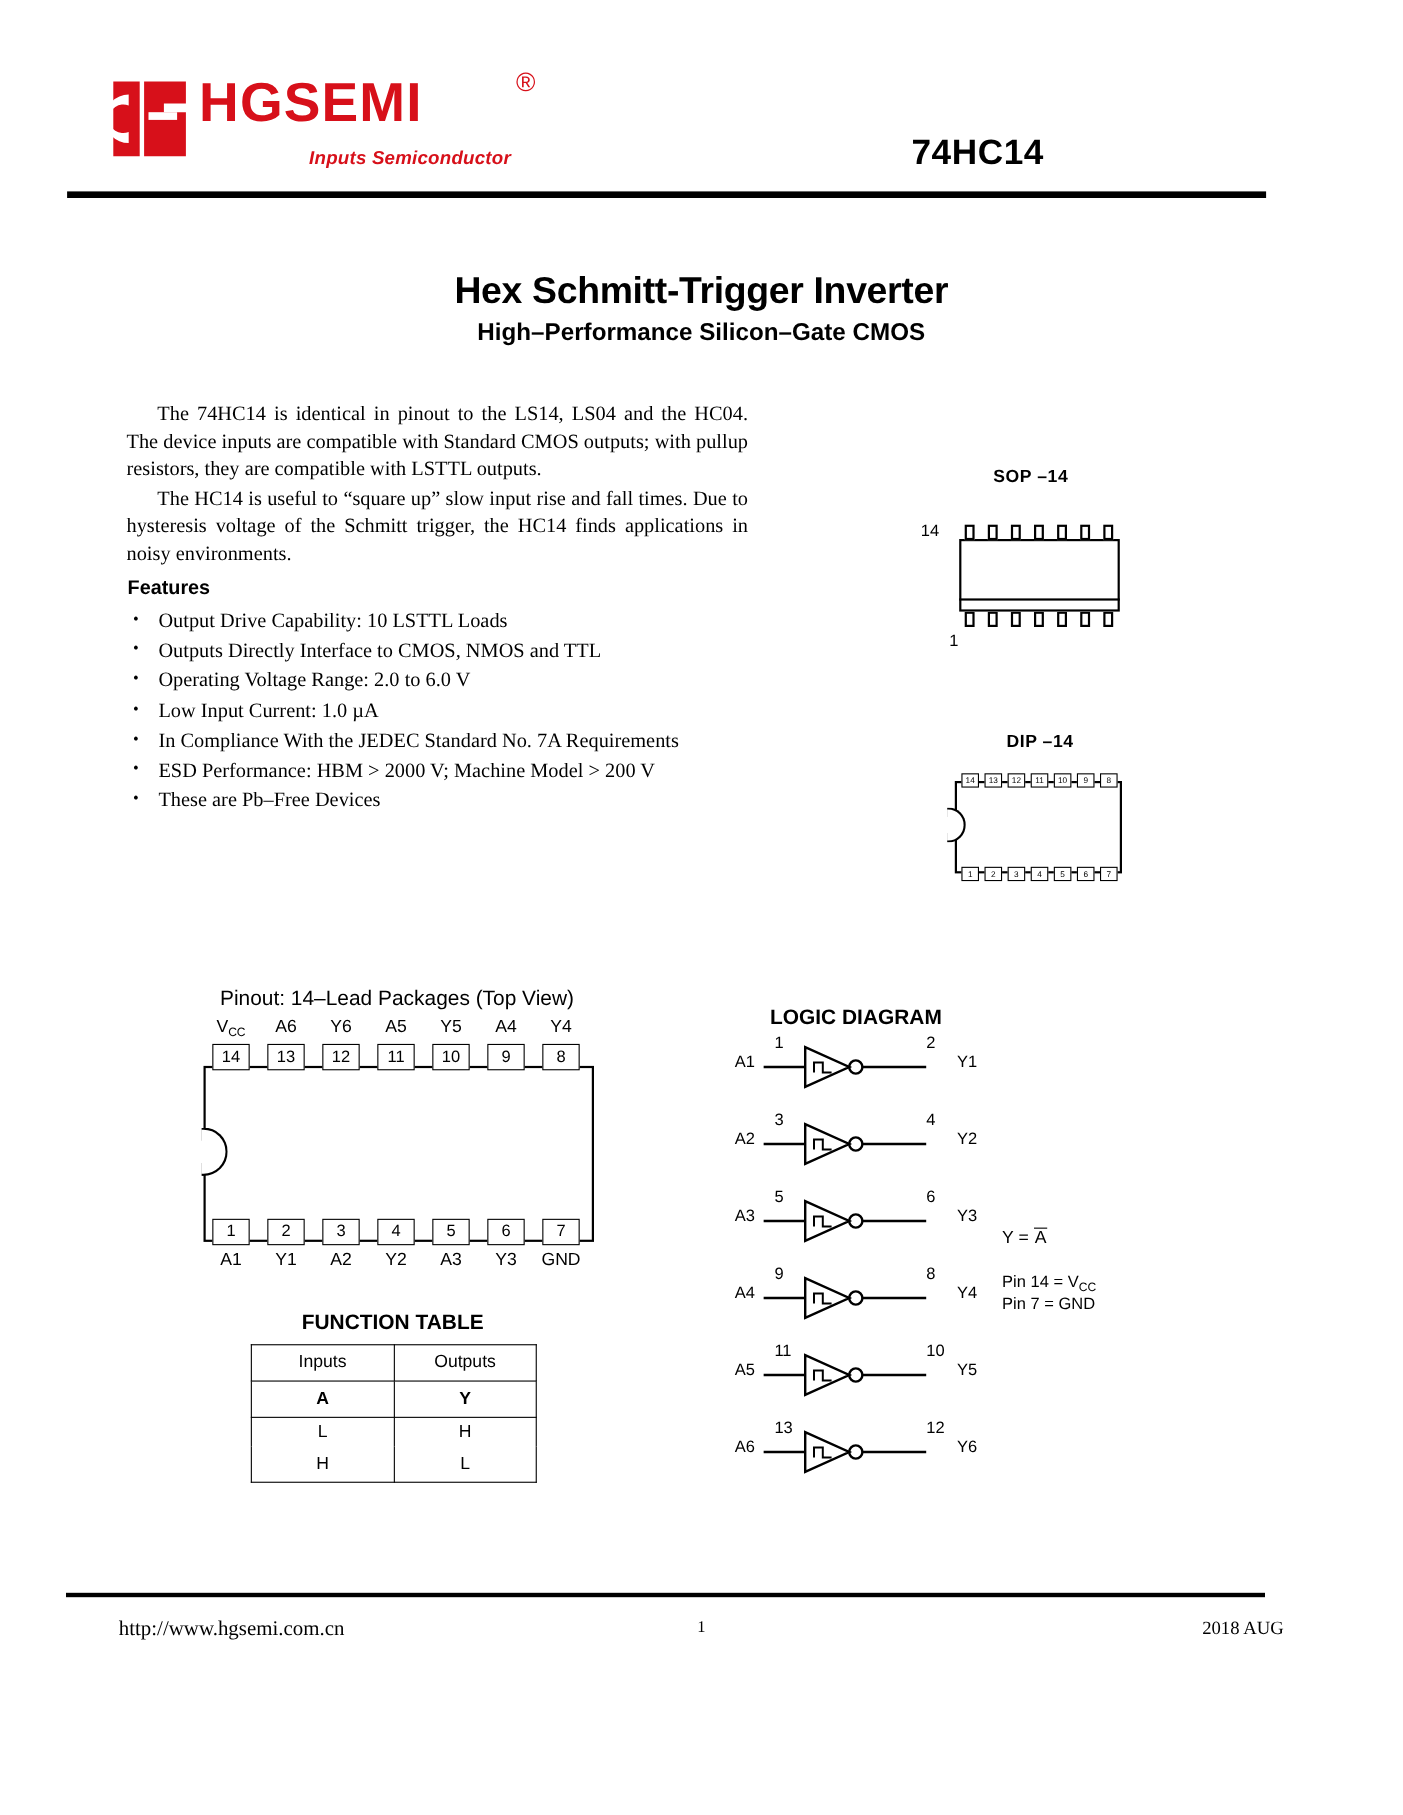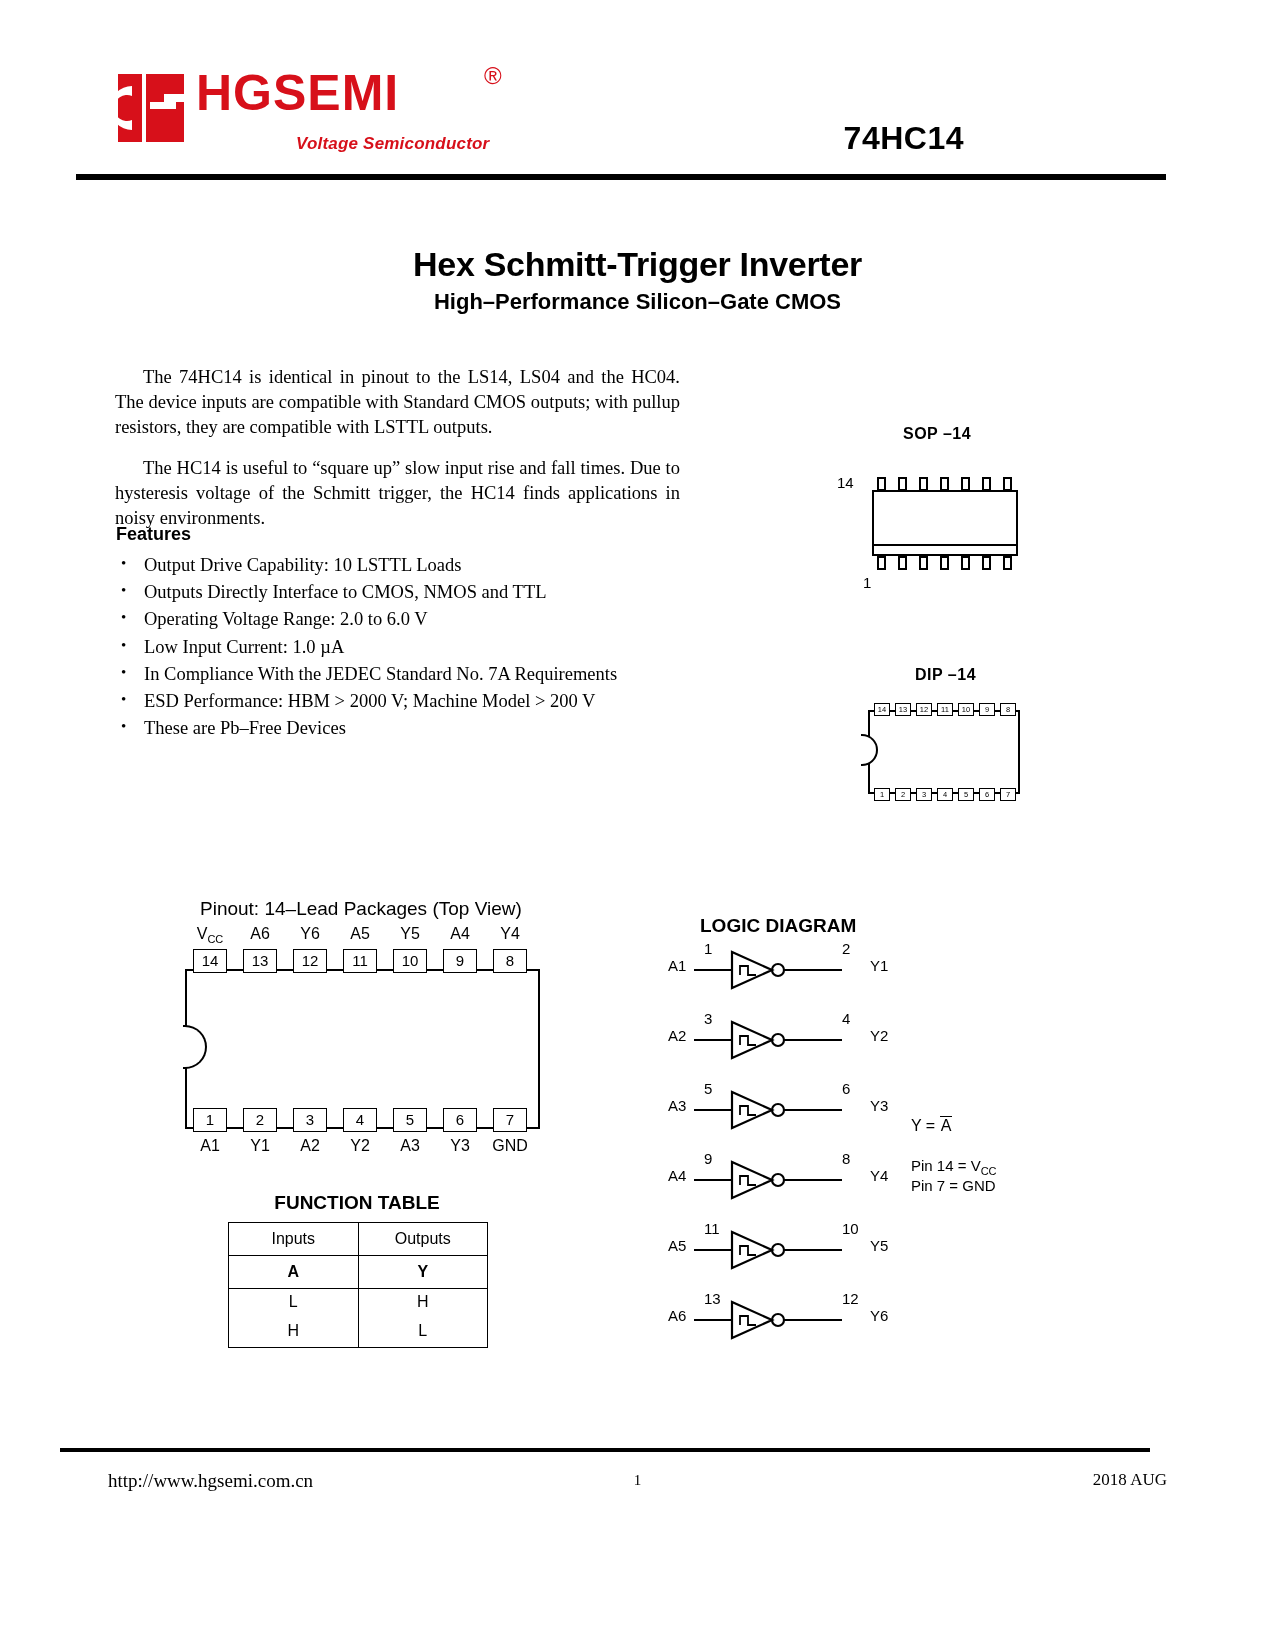--- a/index.html
+++ b/index.html
@@ -9,21 +9,21 @@
     background:#ffffff;
     font-family:"Liberation Serif", serif;
     color:#000;
     position:relative;
     overflow:hidden;
   }
 
   
   .page { position:relative; width:1275px; height:1650px; }
 
-  .header { position:absolute; left:16px; top:0; width:1068px; height:185px; }
+  .header { position:absolute; left:1px; top:0; width:1068px; height:185px; }
 
   .logo-wrap { position:absolute; left:100px; top:62px; width:400px; height:105px; }
   .logo-mark { position:absolute; left:0; top:10px; width:70px; height:72px; }
   .logo-text {
     position:absolute; left:80px; top:2px;
     font-family:"Liberation Sans", sans-serif;
     font-weight:bold; font-size:50px; letter-spacing:1px;
     color:#d7101a; line-height:58px;
   }
   .logo-reg {
@@ -57,21 +57,21 @@
     font-family:"Liberation Sans", sans-serif; font-weight:bold;
     font-size:22px;
   }
 
   
   .desc { position:absolute; left:115px; top:365px; width:565px; }
   .desc p {
     margin:0 0 0 0; font-size:18.5px; line-height:25px;
     text-indent:28px; text-align:justify;
   }
-  .desc p + p { margin-top:16px;font-family:Liberation Serif, serif; }
+  .desc p + p { margin-top:2px;font-family:Liberation Serif, serif; }
 
   
   .features-head {
     position:absolute; left:116px; top:524px;
     font-family:"Liberation Sans", sans-serif; font-weight:bold; font-size:18px;
   }
   .features { position:absolute; left:116px; top:552px; width:600px; }
   .feature-item {
     position:relative; padding-left:28px; font-size:18.5px; line-height:27.2px;
     white-space:nowrap;
@@ -232,21 +232,21 @@
   <div class="header">
     <div class="logo-wrap">
       <svg class="logo-mark" viewBox="0 0 70 72">
         <path d="M2 2 H26 V70 H2 Z" fill="#d7101a"></path>
         <path d="M30 2 H68 V22 H48 V30 H68 V70 H30 Z" fill="#d7101a"></path>
         <path d="M16 14 A22 22 0 1 0 16 58 L16 48 A13 13 0 1 1 16 24 Z" fill="#ffffff"></path>
         <rect x="34" y="30" width="26" height="7" fill="#ffffff"></rect>
       </svg>
       <div class="logo-text">HGSEMI</div>
       <div class="logo-reg">®</div>
-      <div class="logo-sub">Voltage Semiconductor</div>
+      <div class="logo-sub">Inputs Semiconductor</div>
     </div>
     <div class="part-number">74HC14</div>
     <div class="header-rule"></div>
   </div>
 
   <div class="main-title">Hex Schmitt-Trigger Inverter</div>
   <div class="sub-title">High–Performance Silicon–Gate CMOS</div>
 
   <div class="desc">
     <p>The 74HC14 is identical in pinout to the LS14, LS04 and the HC04. The device inputs are compatible with Standard CMOS outputs; with pullup resistors, they are compatible with LSTTL outputs.</p>

